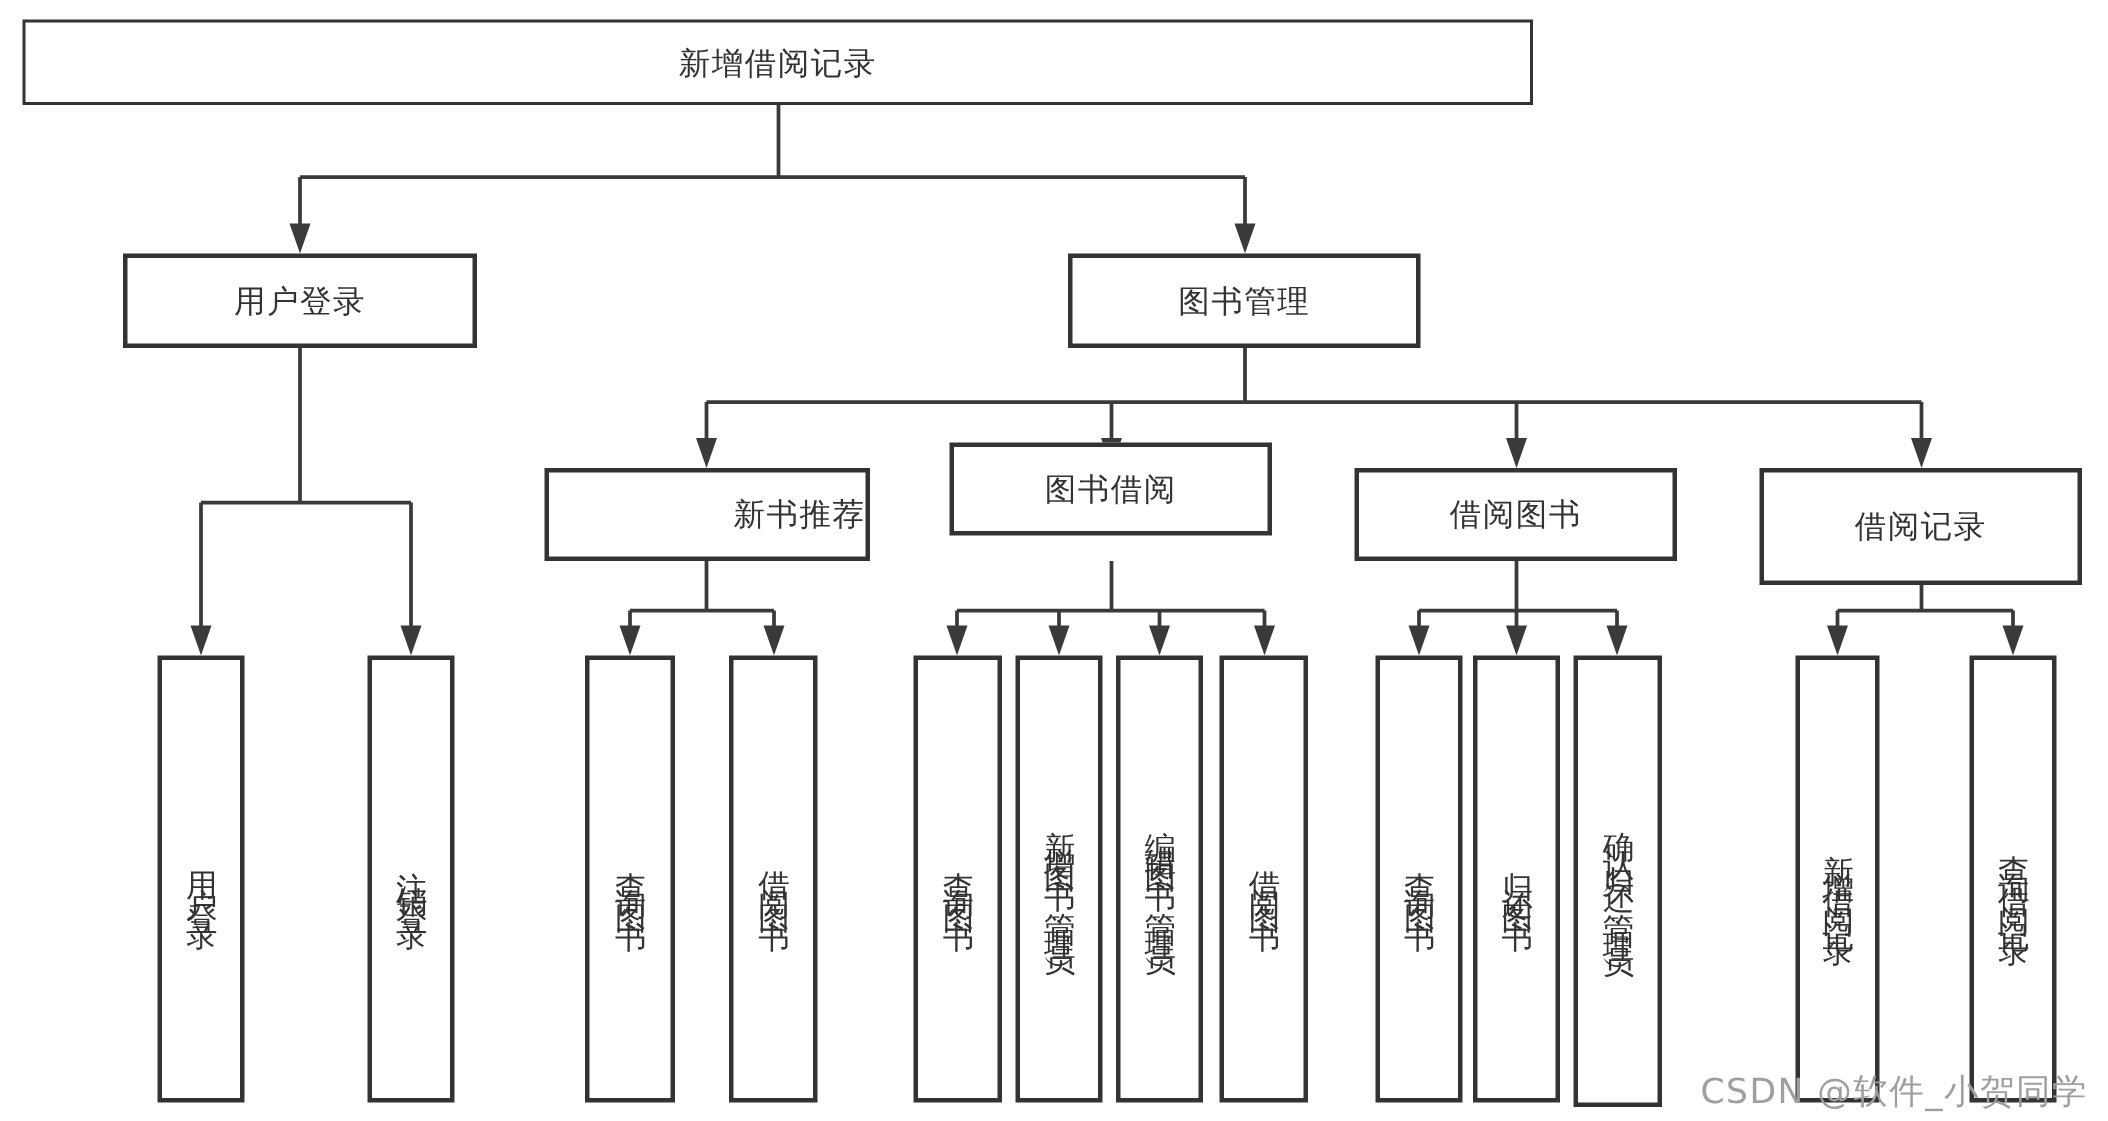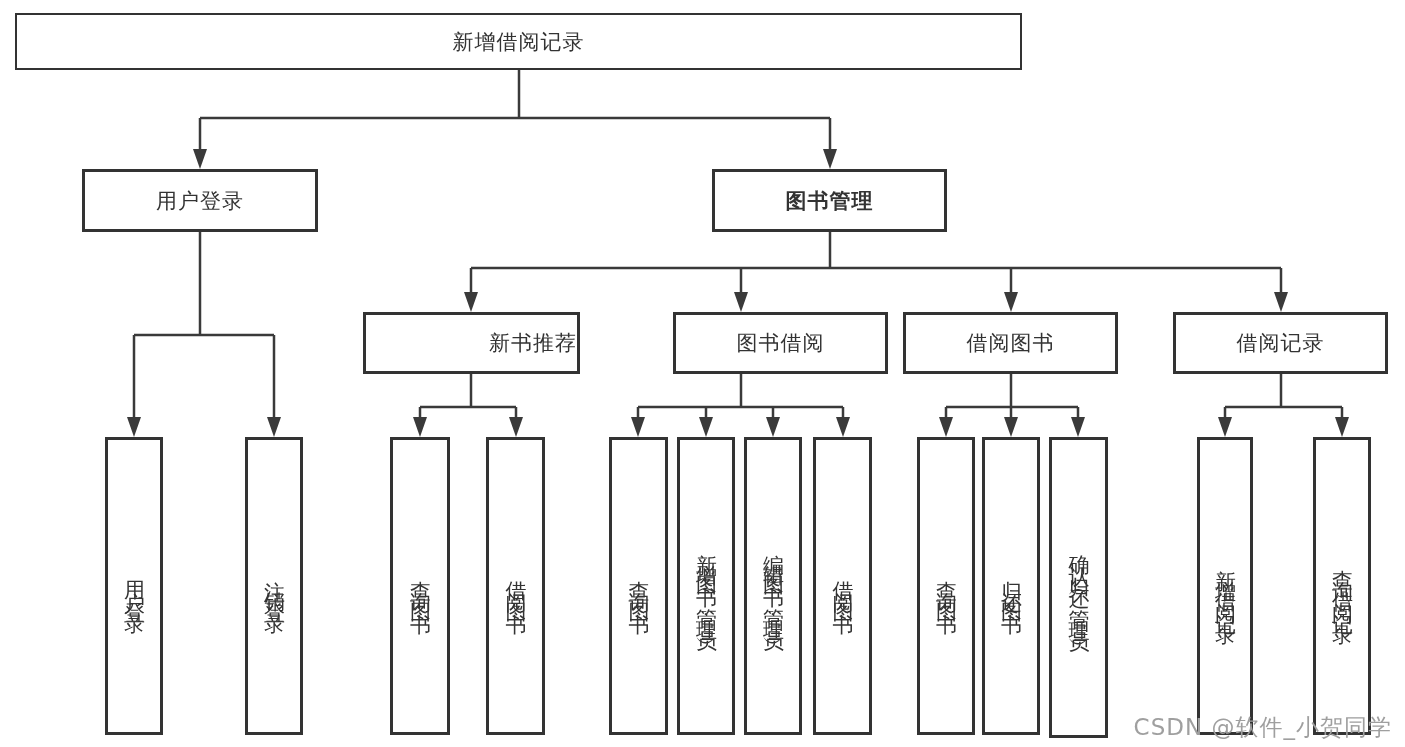--- a/index.html
+++ b/index.html
@@ -134,34 +134,34 @@
     </g>
   </svg>
 
   <div class="node root" style="left:15px; top:13px; width:1007px; height:57px;">
     <span class="hlabel">新增借阅记录</span>
   </div>
 
   <div class="node" style="left:82px; top:169px; width:236px; height:63px;">
     <span class="hlabel">用户登录</span>
   </div>
-  <div class="node" style="left:712px; top:169px; width:235px; height:63px;font-weight:bold;">
+  <div class="node" style="left:712px; top:169px; width:235px; height:63px;">
     <span class="hlabel">图书管理</span>
   </div>
 
   <div class="node" style="left:363px; top:312px; width:217px; height:62px;justify-content:flex-end;">
     <span class="hlabel">新书推荐</span>
   </div>
-  <div class="node" style="left:633px; top:312px; width:215px; height:62px;margin-left:40px;">
+  <div class="node" style="left:633px; top:295px; width:215px; height:62px;">
     <span class="hlabel">图书借阅</span>
   </div>
   <div class="node" style="left:903px; top:312px; width:215px; height:62px;">
     <span class="hlabel">借阅图书</span>
   </div>
-  <div class="node" style="left:1173px; top:312px; width:215px; height:62px;">
+  <div class="node" style="left:1173px; top:312px; width:215px; height:78px;">
     <span class="hlabel">借阅记录</span>
   </div>
 
   <div class="node leaf" style="left:105px; top:437px; width:58px; height:298px;">
     <span class="vlabel">用户登录</span>
   </div>
   <div class="node leaf" style="left:245px; top:437px; width:58px; height:298px;">
     <span class="vlabel">注销登录</span>
   </div>
 

